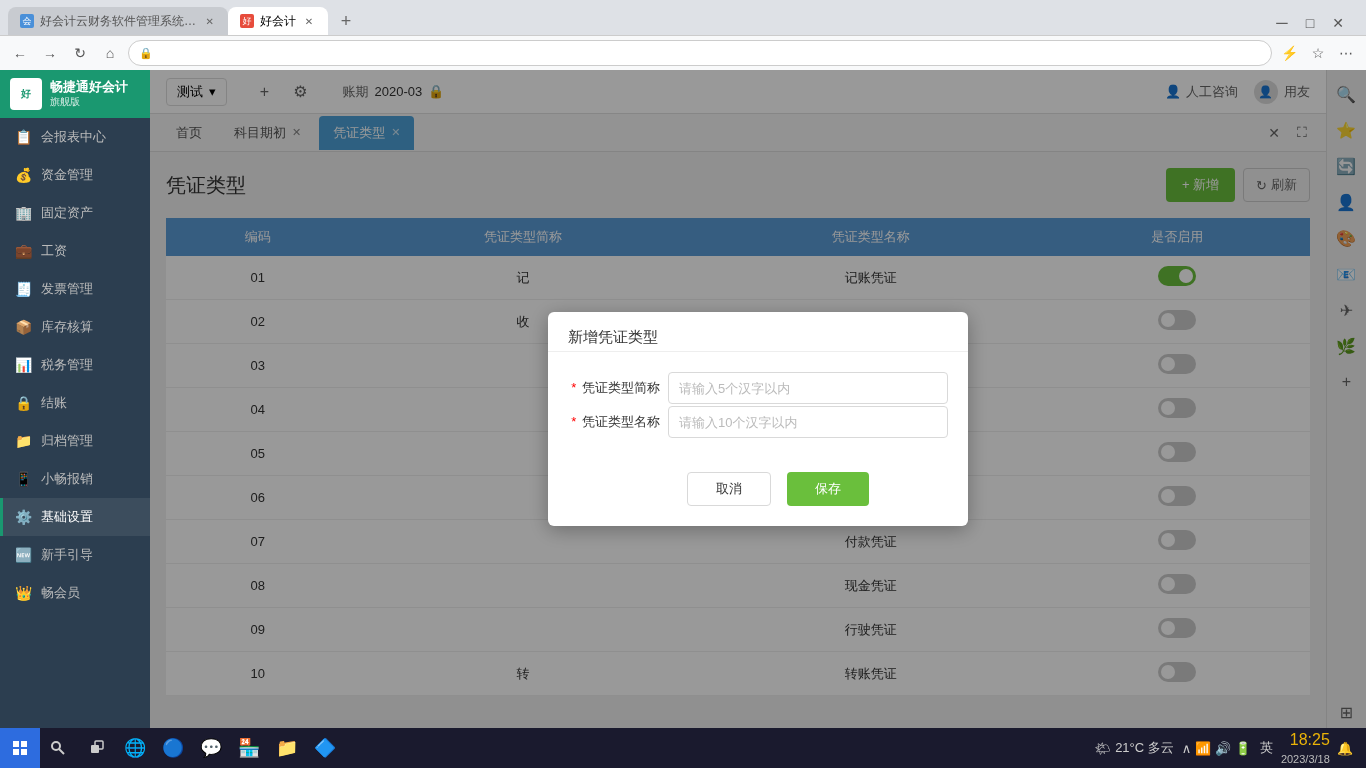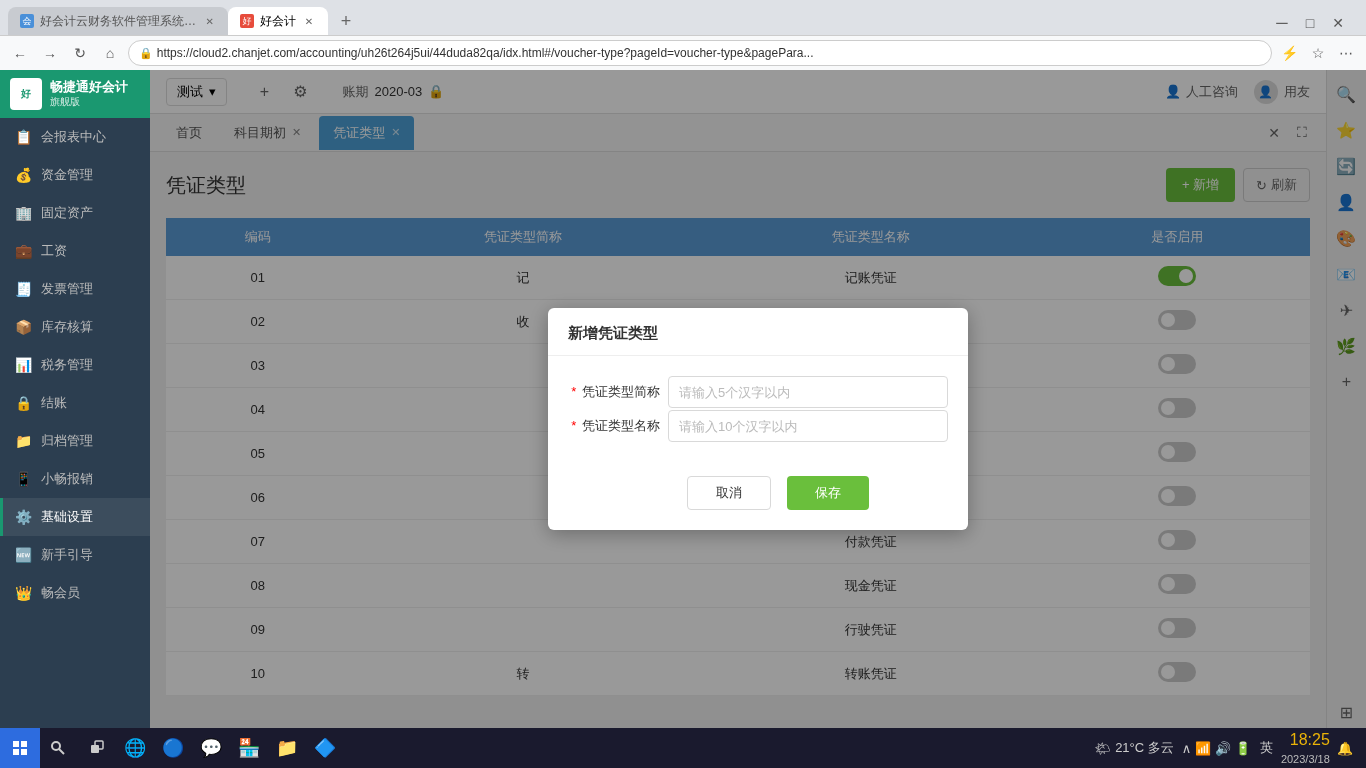--- a/index.html
+++ b/index.html
@@ -76,21 +76,21 @@
     .data-table th { padding: 10px 16px; text-align: center; font-weight: normal; font-size: 13px; }
     .data-table td { padding: 10px 16px; text-align: center; font-size: 13px; color: #333; border-bottom: 1px solid #eee; }
     .toggle-on { width: 38px; height: 20px; background: #6abf3c; border-radius: 10px; position: relative; display: inline-block; cursor: pointer; }
     .toggle-on::after { content: ''; position: absolute; right: 3px; top: 3px; width: 14px; height: 14px; background: white; border-radius: 50%; }
     .toggle-off { width: 38px; height: 20px; background: #ccc; border-radius: 10px; position: relative; display: inline-block; cursor: pointer; }
     .toggle-off::after { content: ''; position: absolute; left: 3px; top: 3px; width: 14px; height: 14px; background: white; border-radius: 50%; }
 
     
     .dialog-overlay { position: fixed; top: 70px; left: 150px; right: 0; bottom: 0; background: rgba(0,0,0,0.4); display: flex; align-items: center; justify-content: center; z-index: 100; }
     .dialog { background: white; border-radius: 6px; width: 420px; padding: 0; box-shadow: 0 4px 20px rgba(0,0,0,0.3); }
-    .dialog-header { padding: 16px 20px 12px; border-bottom: 1px solid #eee; font-size: 15px; font-weight: 700; color: #333; }
+    .dialog-header { padding: 16px 20px 4px; border-bottom: 1px solid #eee; font-size: 15px; font-weight: 400; color: #333; }
     .dialog-body { padding: 20px 20px; }
     .form-row { display: flex; align-items: center; margin-bottom: 2px; }
     .form-label { width: 100px; text-align: right; font-size: 13px; color: #333; padding-right: 8px; flex-shrink: 0; }
     .required-mark { color: red; margin-right: 2px; }
     .form-input { flex: 1; height: 32px; border: 1px solid #d9d9d9; border-radius: 4px; padding: 0 10px; font-size: 13px; color: #333; outline: none; }
     .form-input::placeholder { color: #bbb; }
     .dialog-footer { display: flex; justify-content: center; gap: 16px; padding: 12px 20px 20px; }
     .btn-cancel { background: white; color: #333; border: 1px solid #d9d9d9; padding: 7px 28px; border-radius: 4px; cursor: pointer; font-size: 13px; margin-left: 40px; }
     .btn-save { background: #6abf3c; color: white; border: none; padding: 7px 28px; border-radius: 4px; cursor: pointer; font-size: 13px; }
 
@@ -131,21 +131,20 @@
       <div class="nav-btn" style="font-size:14px;">✕</div>
     </div>
   </div>
   <div class="address-bar">
     <div class="nav-btn">←</div>
     <div class="nav-btn">→</div>
     <div class="nav-btn">↻</div>
     <div class="nav-btn">⌂</div>
     <div class="url-bar">
       <div style="font-size:11px;margin-right:4px;color:#666;">🔒</div>
-      <span class="url-text">https://cloud2.chanjet.com/accounting/uh26t264j5ui/44duda82qa/idx.html#/voucher-type?pageId=voucher-type&amp;pagePara...</span>
     </div>
     <div class="toolbar-icons">
       <div class="toolbar-icon">⚡</div>
       <div class="toolbar-icon">☆</div>
       <div class="toolbar-icon">⋯</div>
     </div>
   </div>
 </div>
 
 <div class="app-container">

